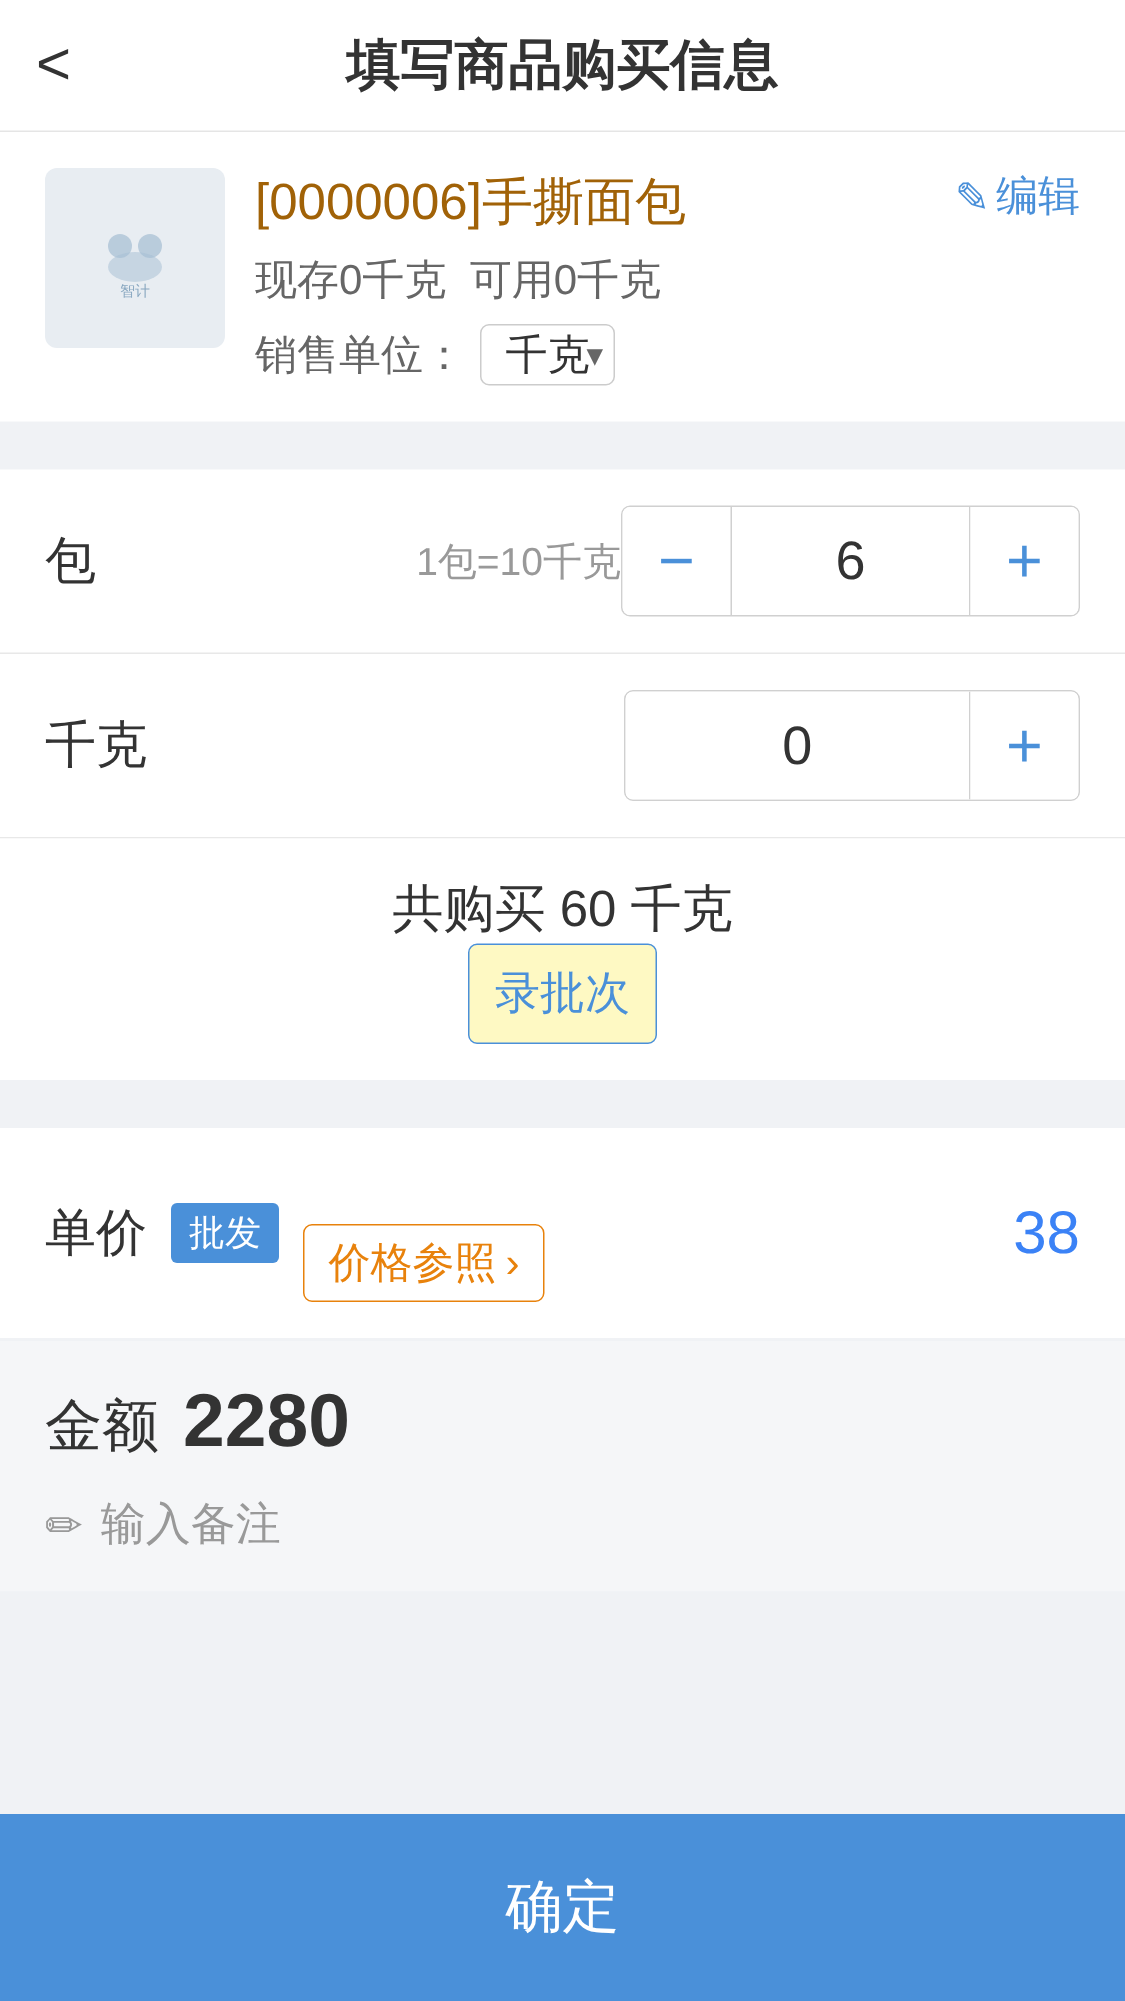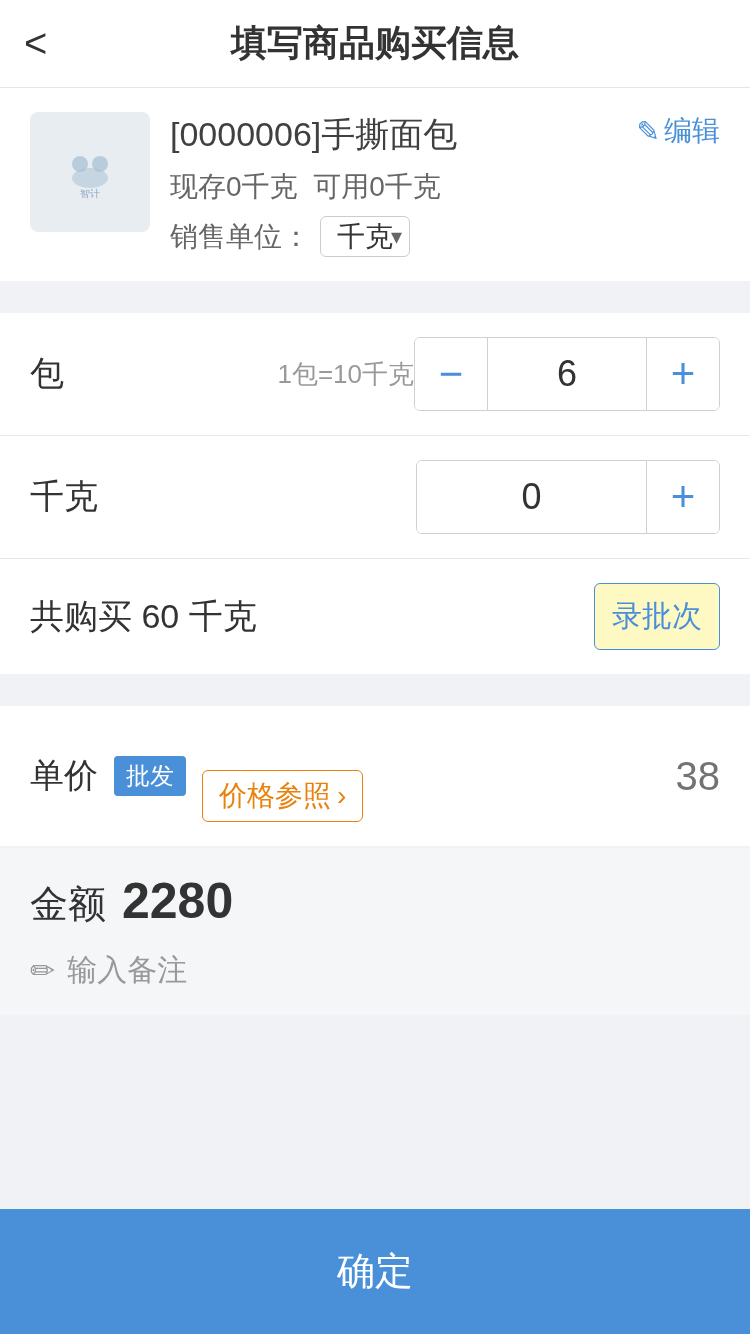--- a/index.html
+++ b/index.html
@@ -65,21 +65,21 @@
       height: 120px;
       background: #e8edf2;
       border-radius: 8px;
       display: flex;
       align-items: center;
       justify-content: center;
       flex-shrink: 0;
     }
     .product-thumb svg { width: 60px; height: 60px; opacity: 0.6; }
     .product-info { flex: 1; }
-    .product-name { font-size: 34px; color: #404040; margin-bottom: 10px; }
+    .product-name { font-size: 34px; color: #a16207; margin-bottom: 10px; }
     .product-stock { font-size: 28px; color: #666; margin-bottom: 10px; }
     .product-unit { font-size: 28px; color: #666; display: flex; align-items: center; gap: 10px; }
     .unit-select {
       border: 1px solid #ccc;
       border-radius: 6px;
       padding: 4px 16px;
       font-size: 28px;
       color: #333;
       background: #fff;
       appearance: none;
@@ -186,20 +186,21 @@
       background: #fff;
     }
 
     
     .summary-row {
       background: #fff;
       display: flex;
       align-items: center;
       justify-content: space-between;
       padding: 24px 30px;
+      flex-direction: column;
     }
     .summary-text {
       font-size: 34px;
       color: #333;
     }
     .record-btn {
       border: 1px solid #4a90d9;
       border-radius: 6px;
       padding: 12px 17px;
       font-size: 30px;
@@ -239,21 +240,21 @@
       background: #fff;
       cursor: pointer;
       display: flex;
       align-items: center;
       gap: 6px;
       margin-top: 40px;
     }
     .price-value {
       margin-left: auto;
       font-size: 40px;
-      color: #737373;
+      color: #3b82f6;
     }
 
     
     .amount-section {
       background: #f5f6f8;
       padding: 24px 30px;
       margin-top: 2px;
     }
     .amount-row {
       display: flex;

